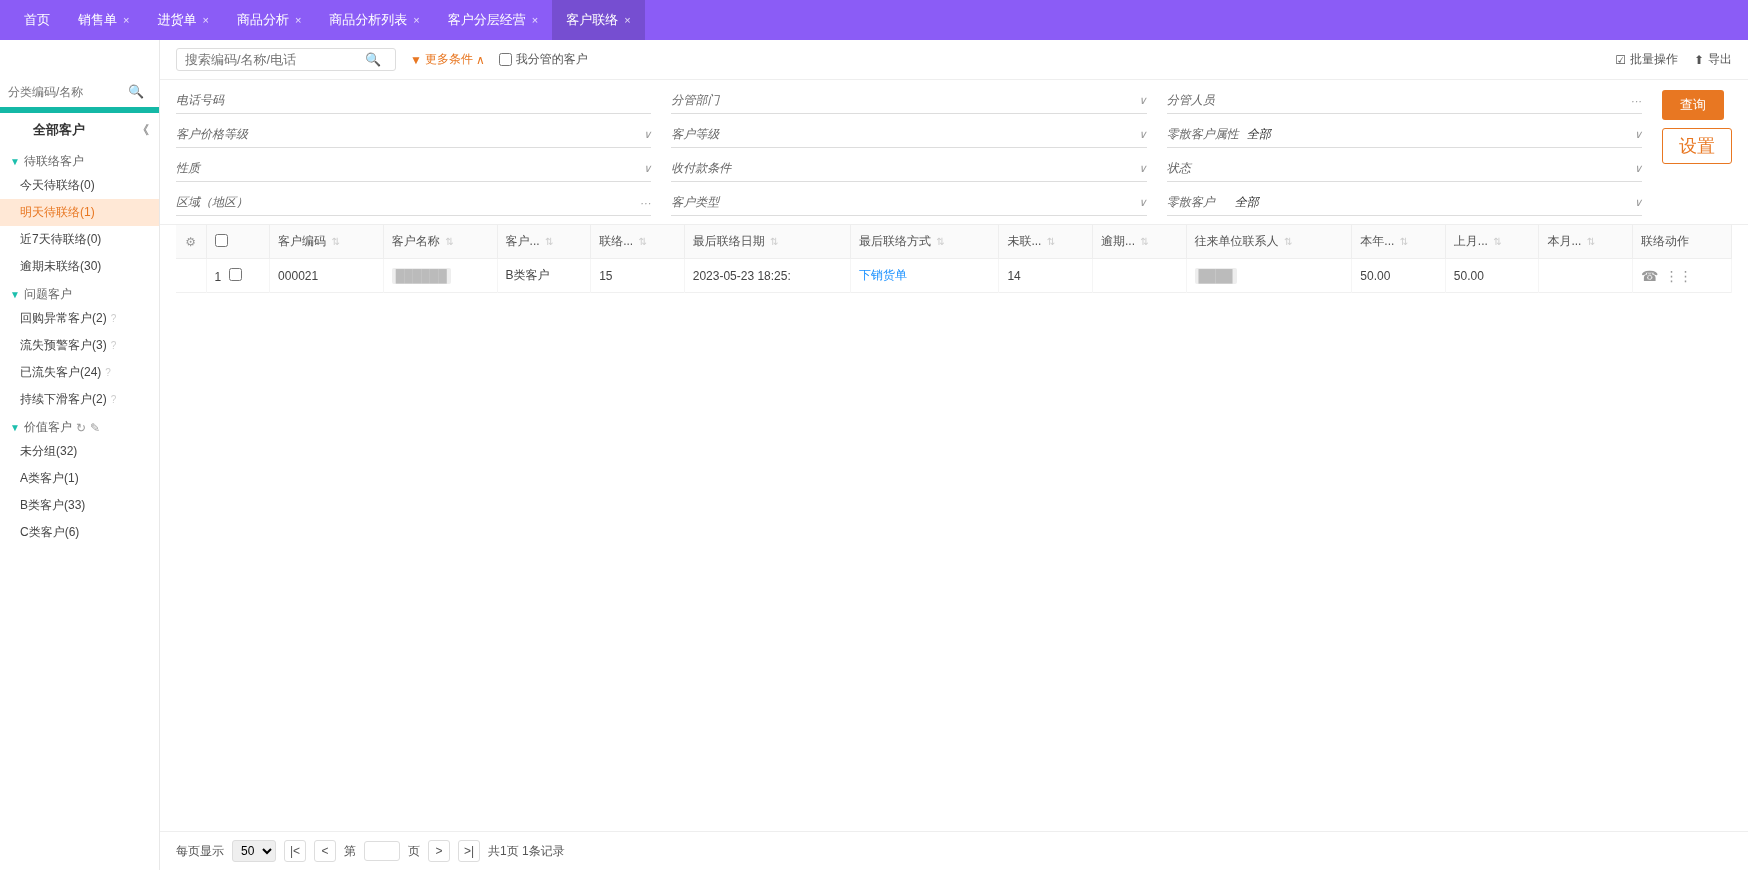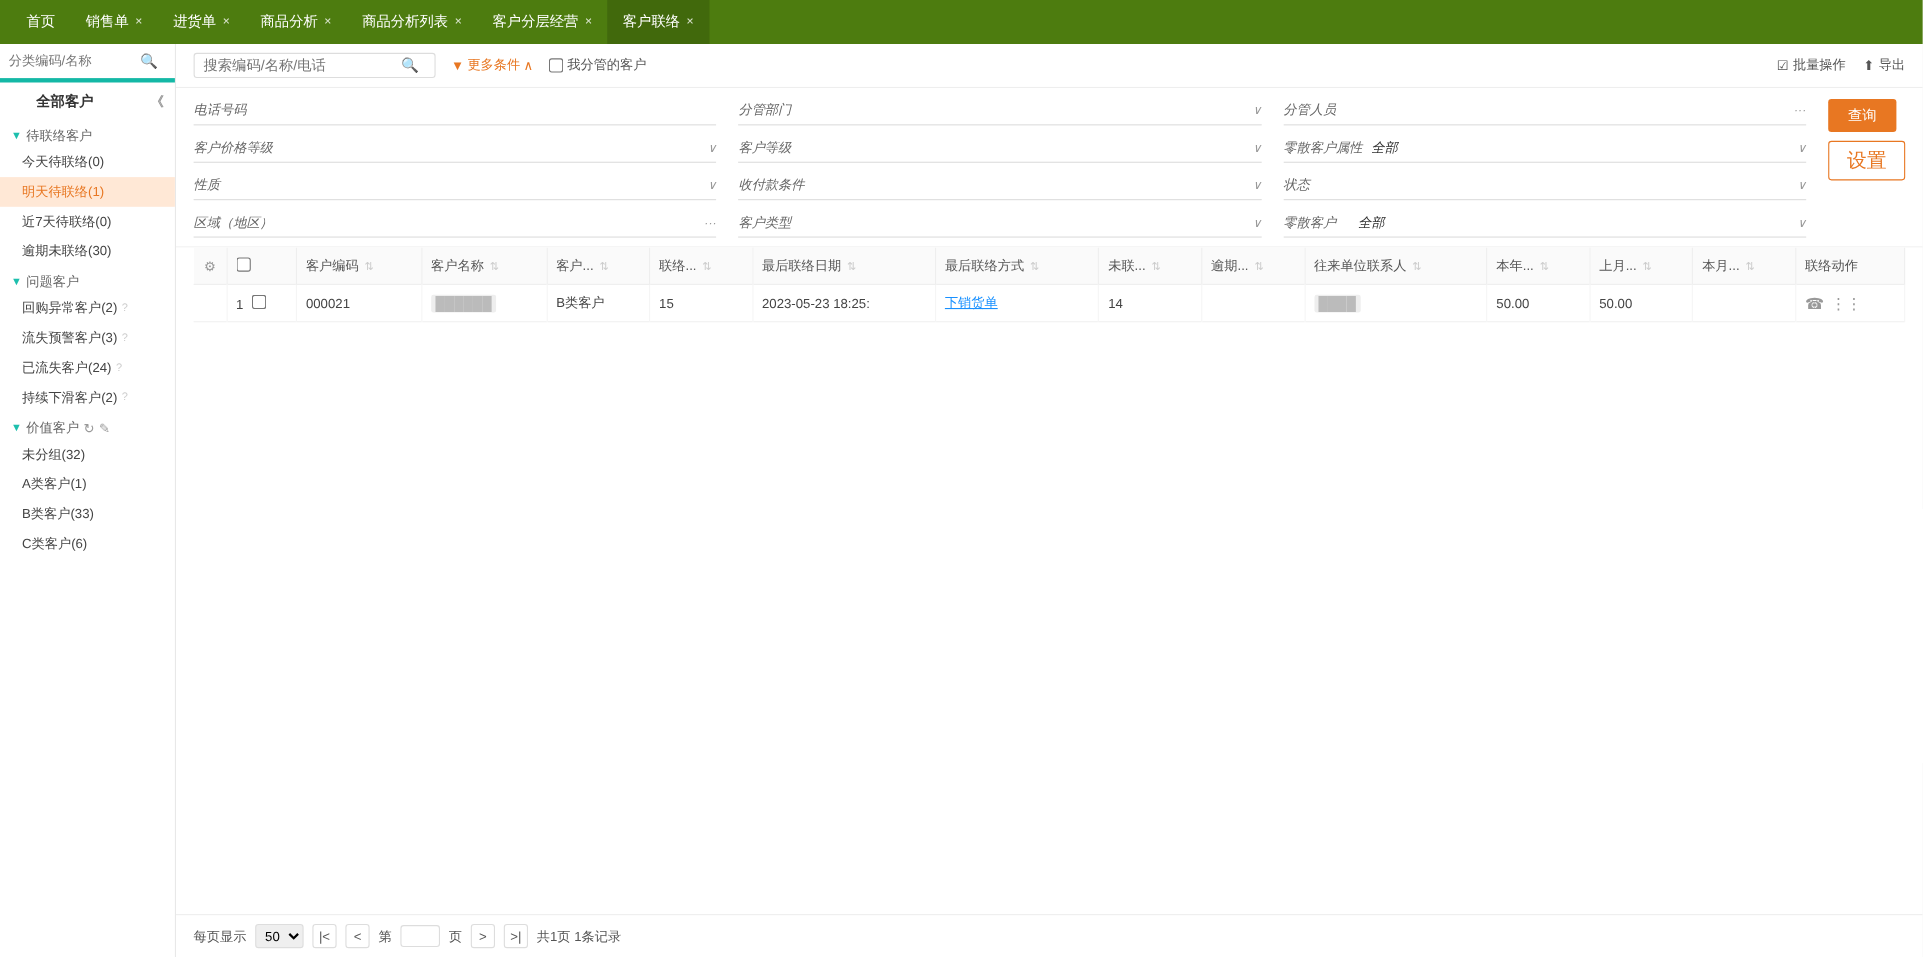--- a/index.html
+++ b/index.html
@@ -1,20 +1,20 @@
 <!DOCTYPE html>
 <html><head>
   <meta charset="utf-8">
   <style>
     * { margin: 0; padding: 0; box-sizing: border-box; }
     body { font-family: 'Microsoft YaHei', Arial, sans-serif; font-size: 12px; color: #333; background: #f5f5f5; width: 1748px; min-height: 870px; }
 
     
     .top-nav {
-      background: #4d7c0f;
+      background: #8b5cf6;
       height: 40px;
       display: flex;
       align-items: center;
       padding: 0 10px;
       text-align: right;
     }
     .nav-item {
       color: #fff;
       padding: 0 14px;
       height: 40px;
@@ -36,23 +36,24 @@
     
     .sidebar {
       width: 160px;
       background: #fff;
       border-right: 1px solid #e8e8e8;
       overflow-y: auto;
       flex-shrink: 0;
     }
     .sidebar-search {
       display: flex;
-      align-items: flex-start;
+      align-items: flex-end;
       padding: 8px 8px;
-      border-bottom: 4px solid #14b8a6;
+      border-bottom: 6px solid #14b8a6;
+      margin-top: 36px;
     }
     .sidebar-search input {
       border: none;
       outline: none;
       width: 120px;
       font-size: 12px;
       color: #999;
     }
     .sidebar-search .search-icon { color: #999; font-size: 13px; }
 
@@ -258,21 +259,21 @@
     thead th .sort-icon { color: #ccc; margin-left: 2px; font-size: 10px; }
     tbody tr {
       border-bottom: 1px solid #f0f0f0;
     }
     tbody td {
       padding: 8px 8px;
       color: #444;
       white-space: nowrap;
       border-right: 1px solid #f5f5f5;
     }
-    .link-text { color: #1890ff; cursor: pointer; text-decoration: underline; }
+    .link-text { color: #1890ff; cursor: pointer; }
     .masked { color: #bbb; background: #eee; border-radius: 2px; padding: 1px 4px; }
 
     
     .footer {
       background: #fff;
       border-top: 1px solid #eee;
       padding: 8px 16px;
       display: flex;
       align-items: center;
       gap: 8px;

